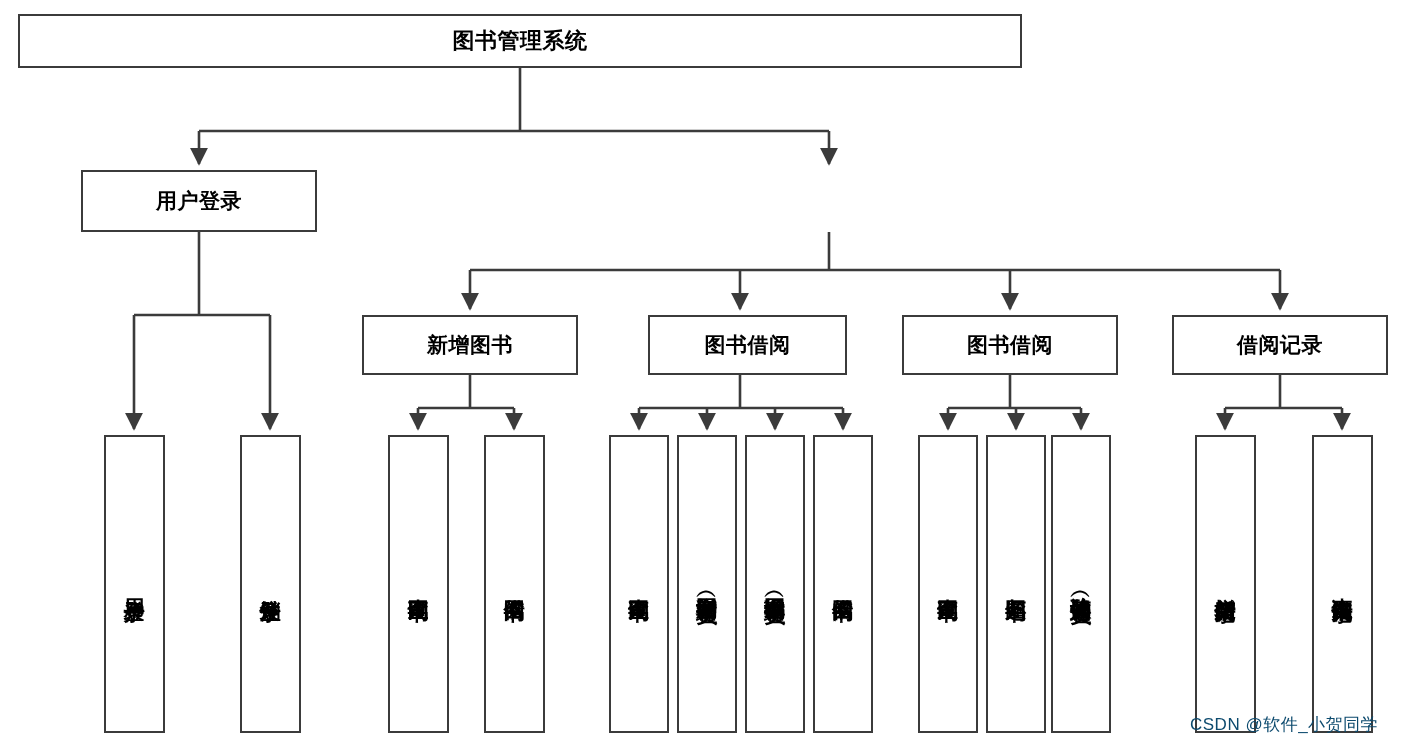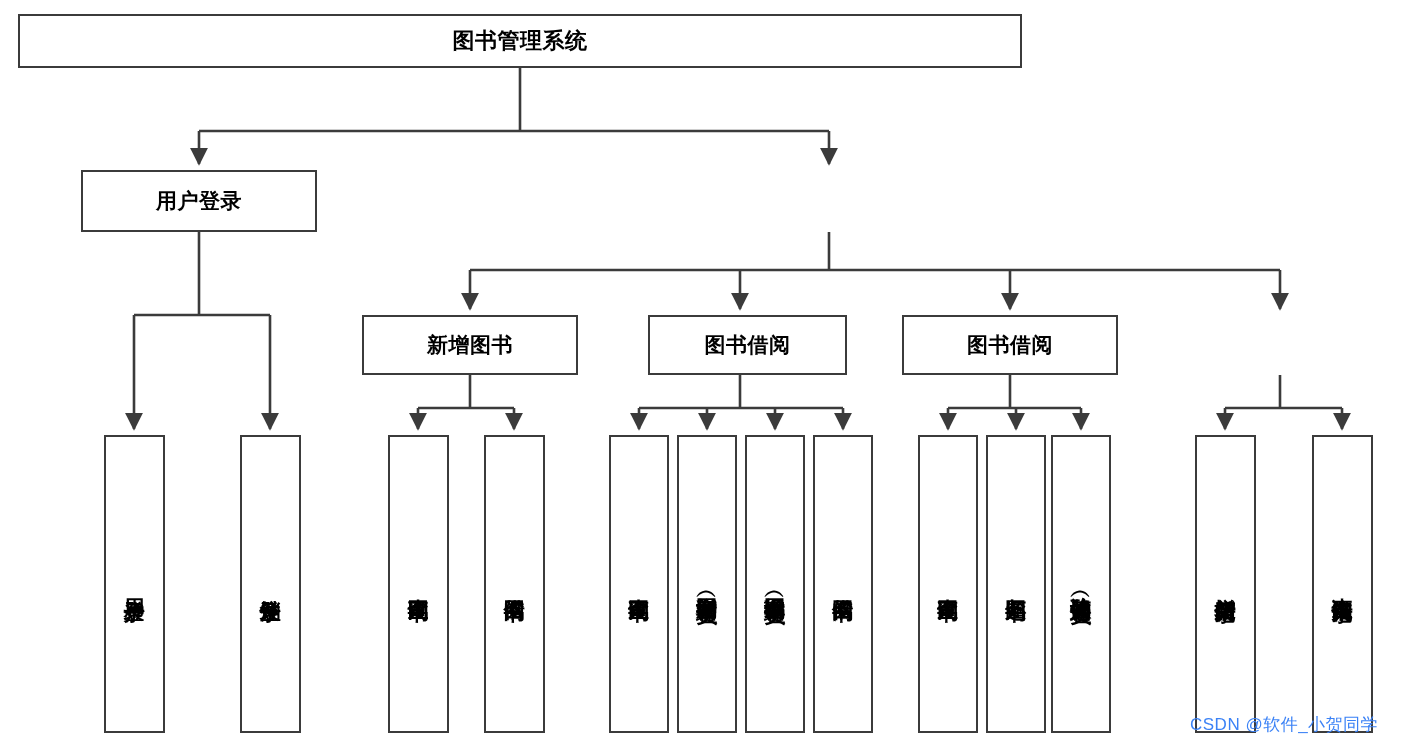--- a/index.html
+++ b/index.html
@@ -40,21 +40,21 @@
     line-height:1.32;
     letter-spacing:1px;
     white-space:normal;
     max-height:286px;
     text-align:center;
   }
   .watermark{
     position:absolute;
     left:1190px;top:713px;
     font-size:17px;
-    color:#3b82f6;
+    color:#0c4a6e;
     white-space:nowrap;
     letter-spacing:0.5px;
     pointer-events:none;
   }
 </style>
 </head>
 <body>
 
 <div id="stage">
 
@@ -118,20 +118,23 @@
 
   <div class="node" style="left:362px;top:315px;width:216px;height:60px;">
     <span class="lbl">新增图书</span>
   </div>
   <div class="node" style="left:632px;top:315px;width:199px;height:60px;margin-left:16px;">
     <span class="lbl">图书借阅</span>
   </div>
   <div class="node" style="left:902px;top:315px;width:216px;height:60px;">
     <span class="lbl">图书借阅</span>
   </div>
+  <div class="node" style="left:1172px;top:315px;width:216px;height:60px;">
+    <span class="lbl">借阅记录</span>
+  </div>
 
   <div class="node vert" style="left:104px;top:435px;width:61px;height:298px;">
     <span class="lbl">用户登录</span>
   </div>
   <div class="node vert" style="left:240px;top:435px;width:61px;height:298px;">
     <span class="lbl">注销登录</span>
   </div>
 
   <div class="node vert" style="left:388px;top:435px;width:61px;height:298px;">
     <span class="lbl">查询图书</span>

